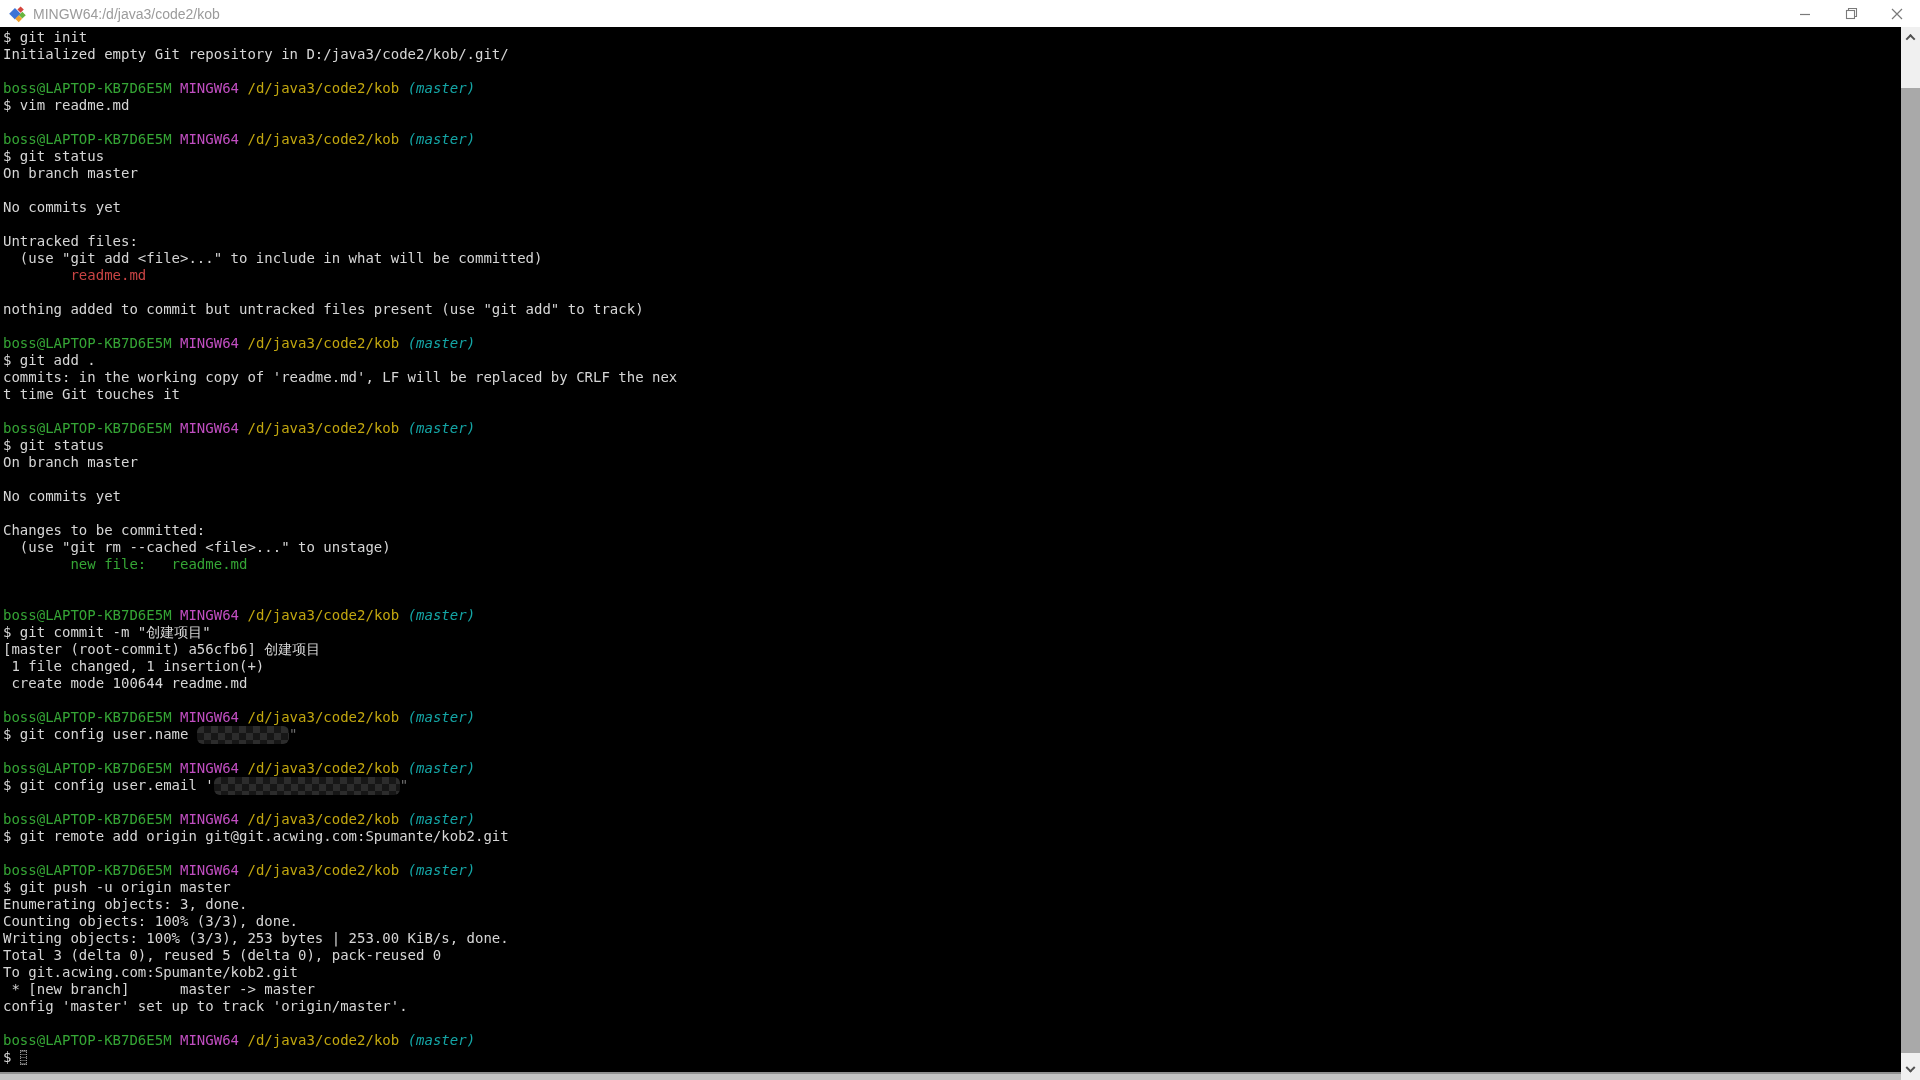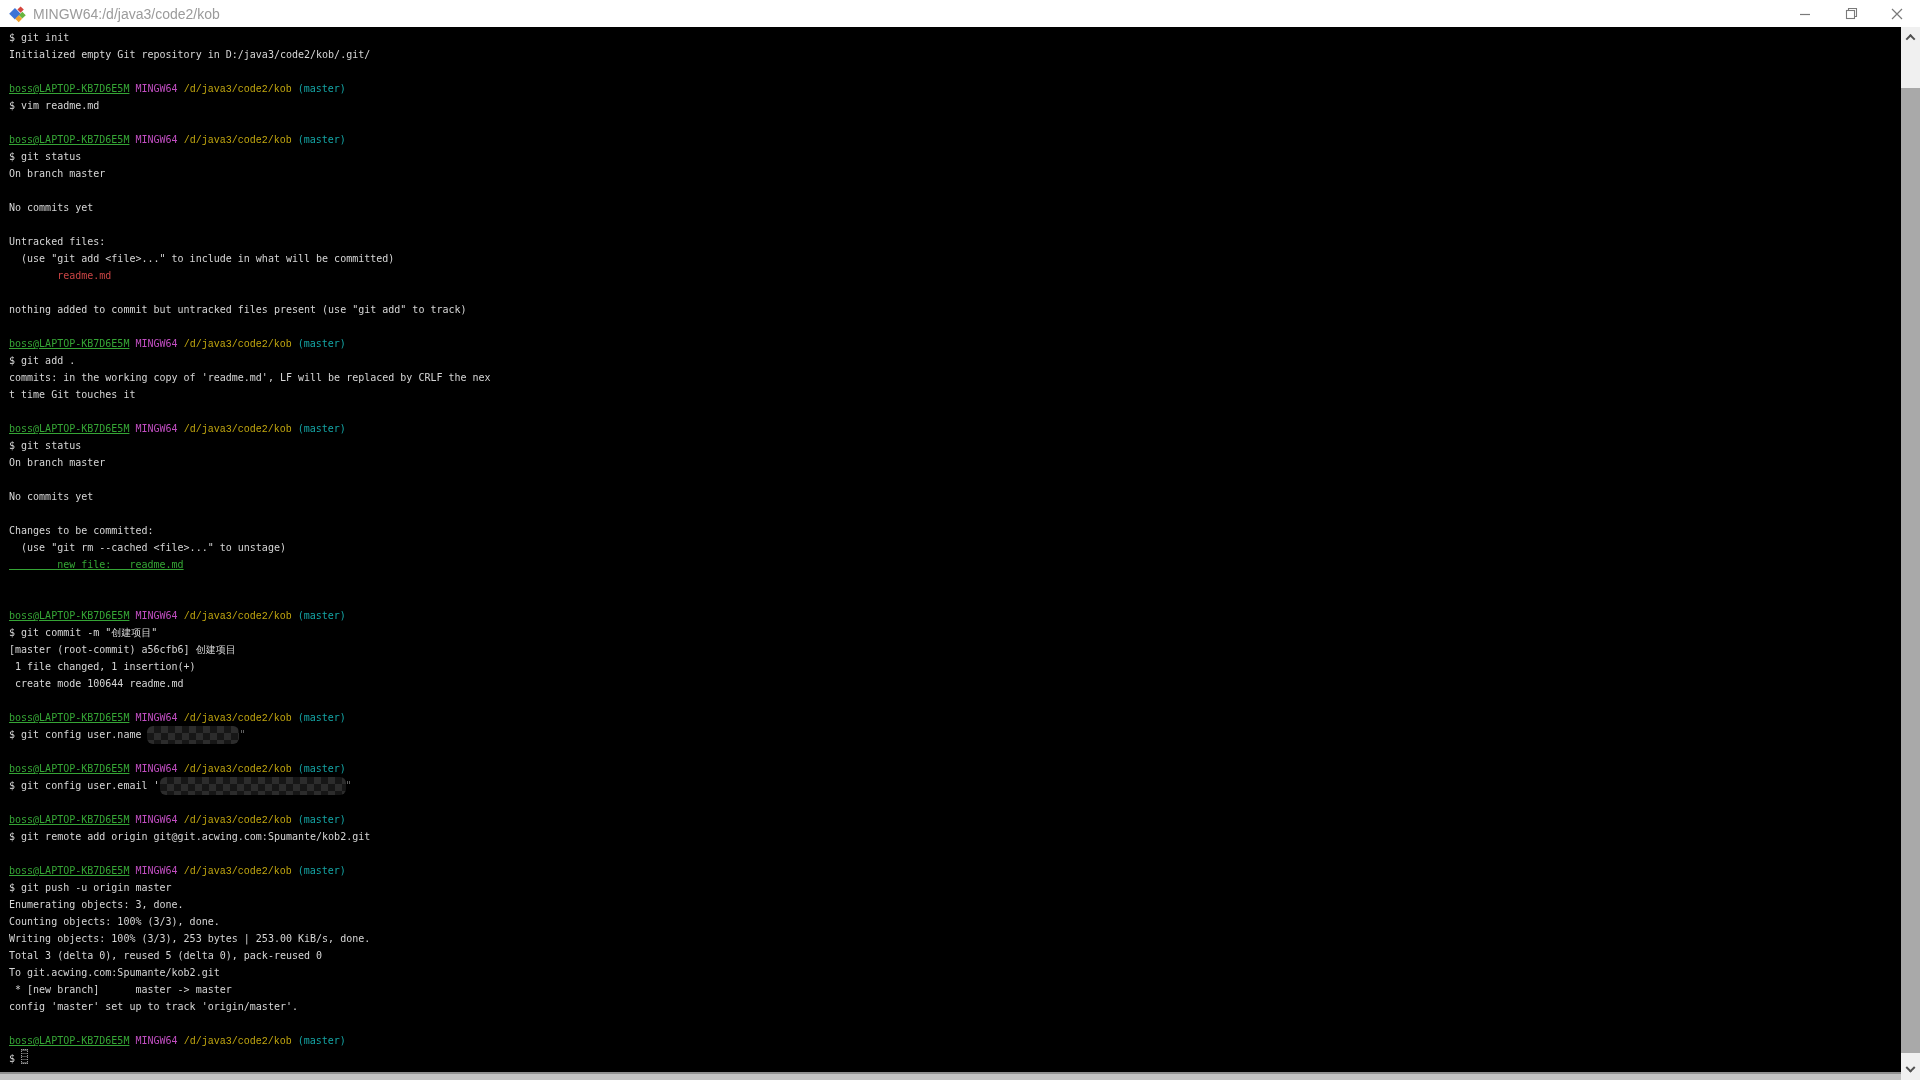--- a/index.html
+++ b/index.html
@@ -28,30 +28,30 @@
     display: flex; align-items: center; justify-content: center;
     color: var(--control-fg); cursor: default;
   }
   .ctl-btn svg { display: block; }
 
   
   .terminal {
     position: absolute; top: 27px; left: 0; right: 19px; bottom: 8px;
     background: var(--term-bg);
     overflow: hidden;
-    padding: 2px 0 0 9px;
-    font-size: 10px; line-height: 17px;
+    padding: 2px 0 0 3px;
+    font-size: 14px; line-height: 17px;
     color: var(--fg);
   }
   .line { height: 17px; white-space: pre; }
   .c-fg      { color: var(--fg); }
-  .c-green   { color: var(--green); text-decoration: underline; }
+  .c-green   { color: var(--green); }
   .c-magenta { color: var(--magenta); }
-  .c-yellow  { color: var(--yellow); font-family: Liberation Mono, monospace; }
-  .c-cyan    { color: var(--cyan); }
+  .c-yellow  { color: var(--yellow); }
+  .c-cyan    { color: var(--cyan); font-style: italic; }
   .c-red     { color: var(--red); }
   .c-dim     { color: var(--dim); }
 
   .redact {
     display: inline-block; height: 18px; vertical-align: top;
     background: repeating-conic-gradient(#161616 0% 25%, #2c2c2c 0% 50%) 0 0/14px 14px;
     border-radius: 6px;
   }
   .cursor {
     display: inline-block; width: 7px; height: 15px; vertical-align: text-bottom;

